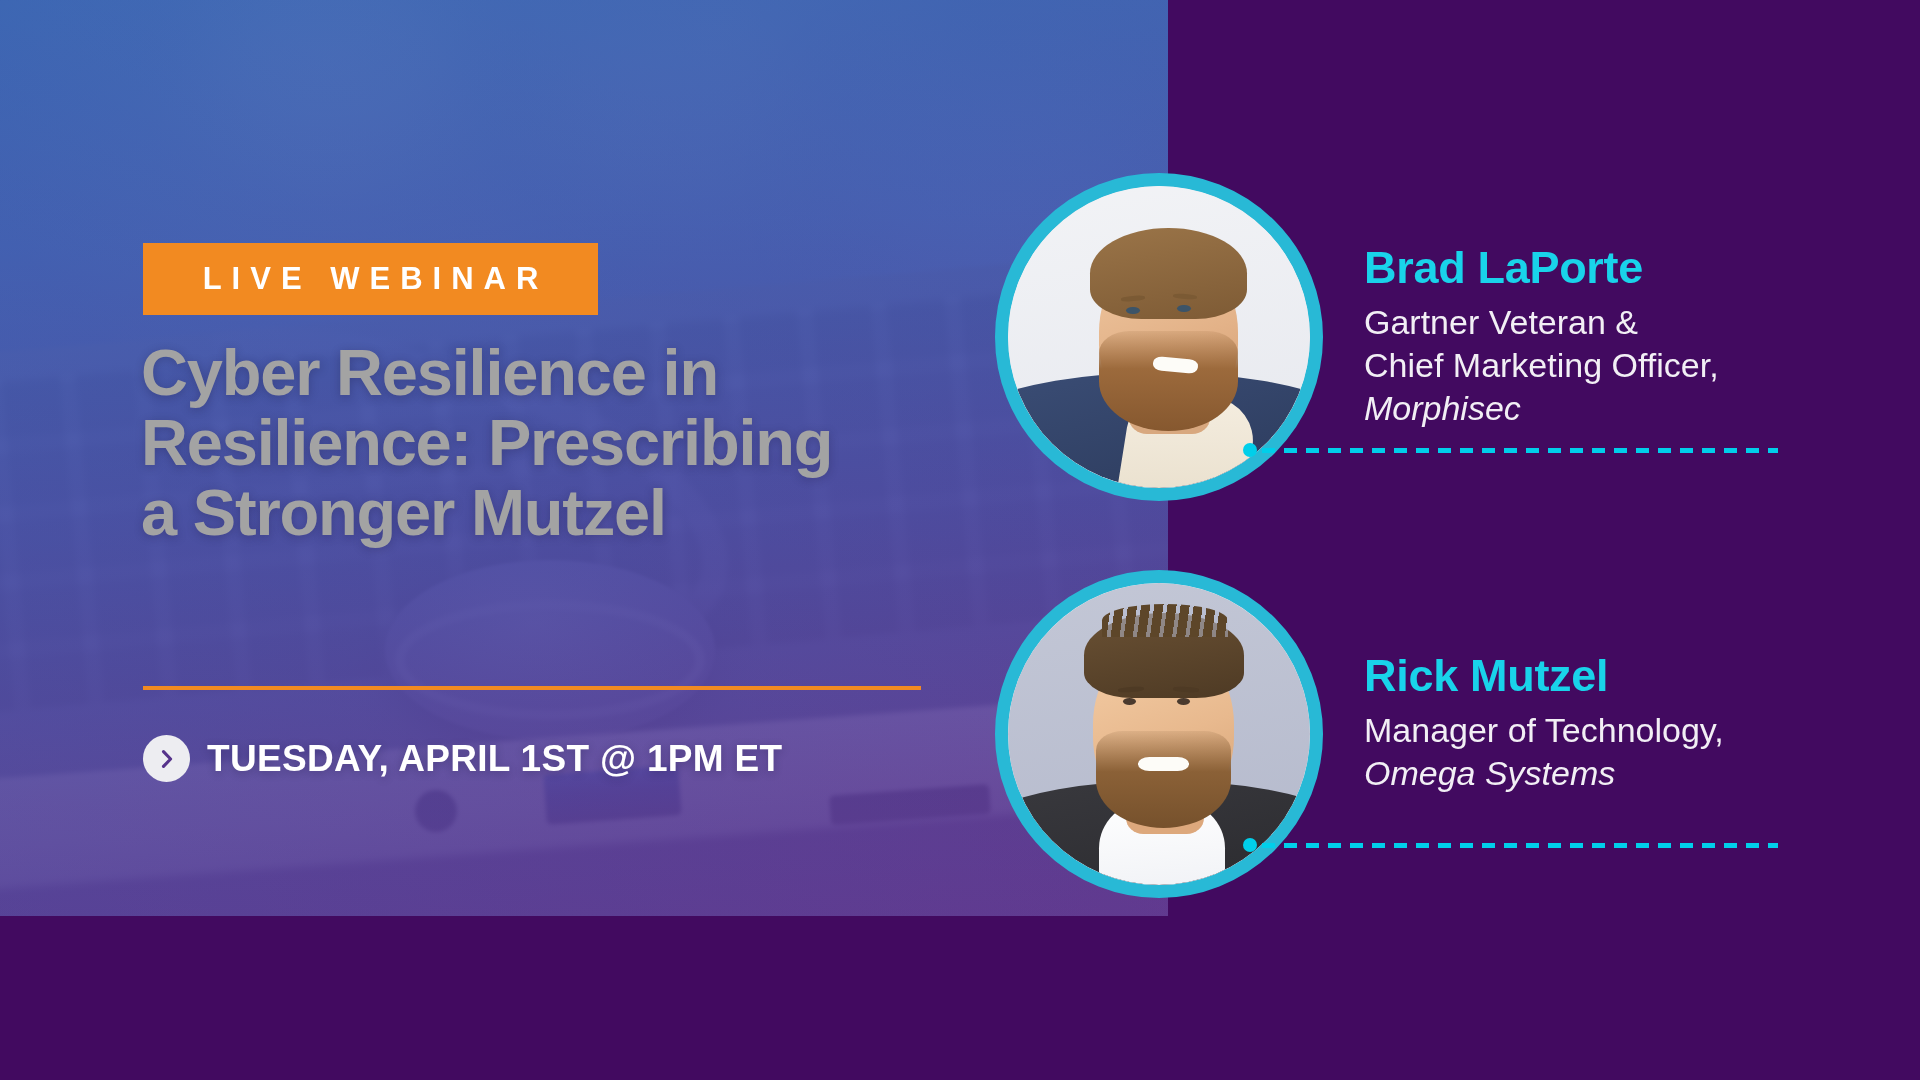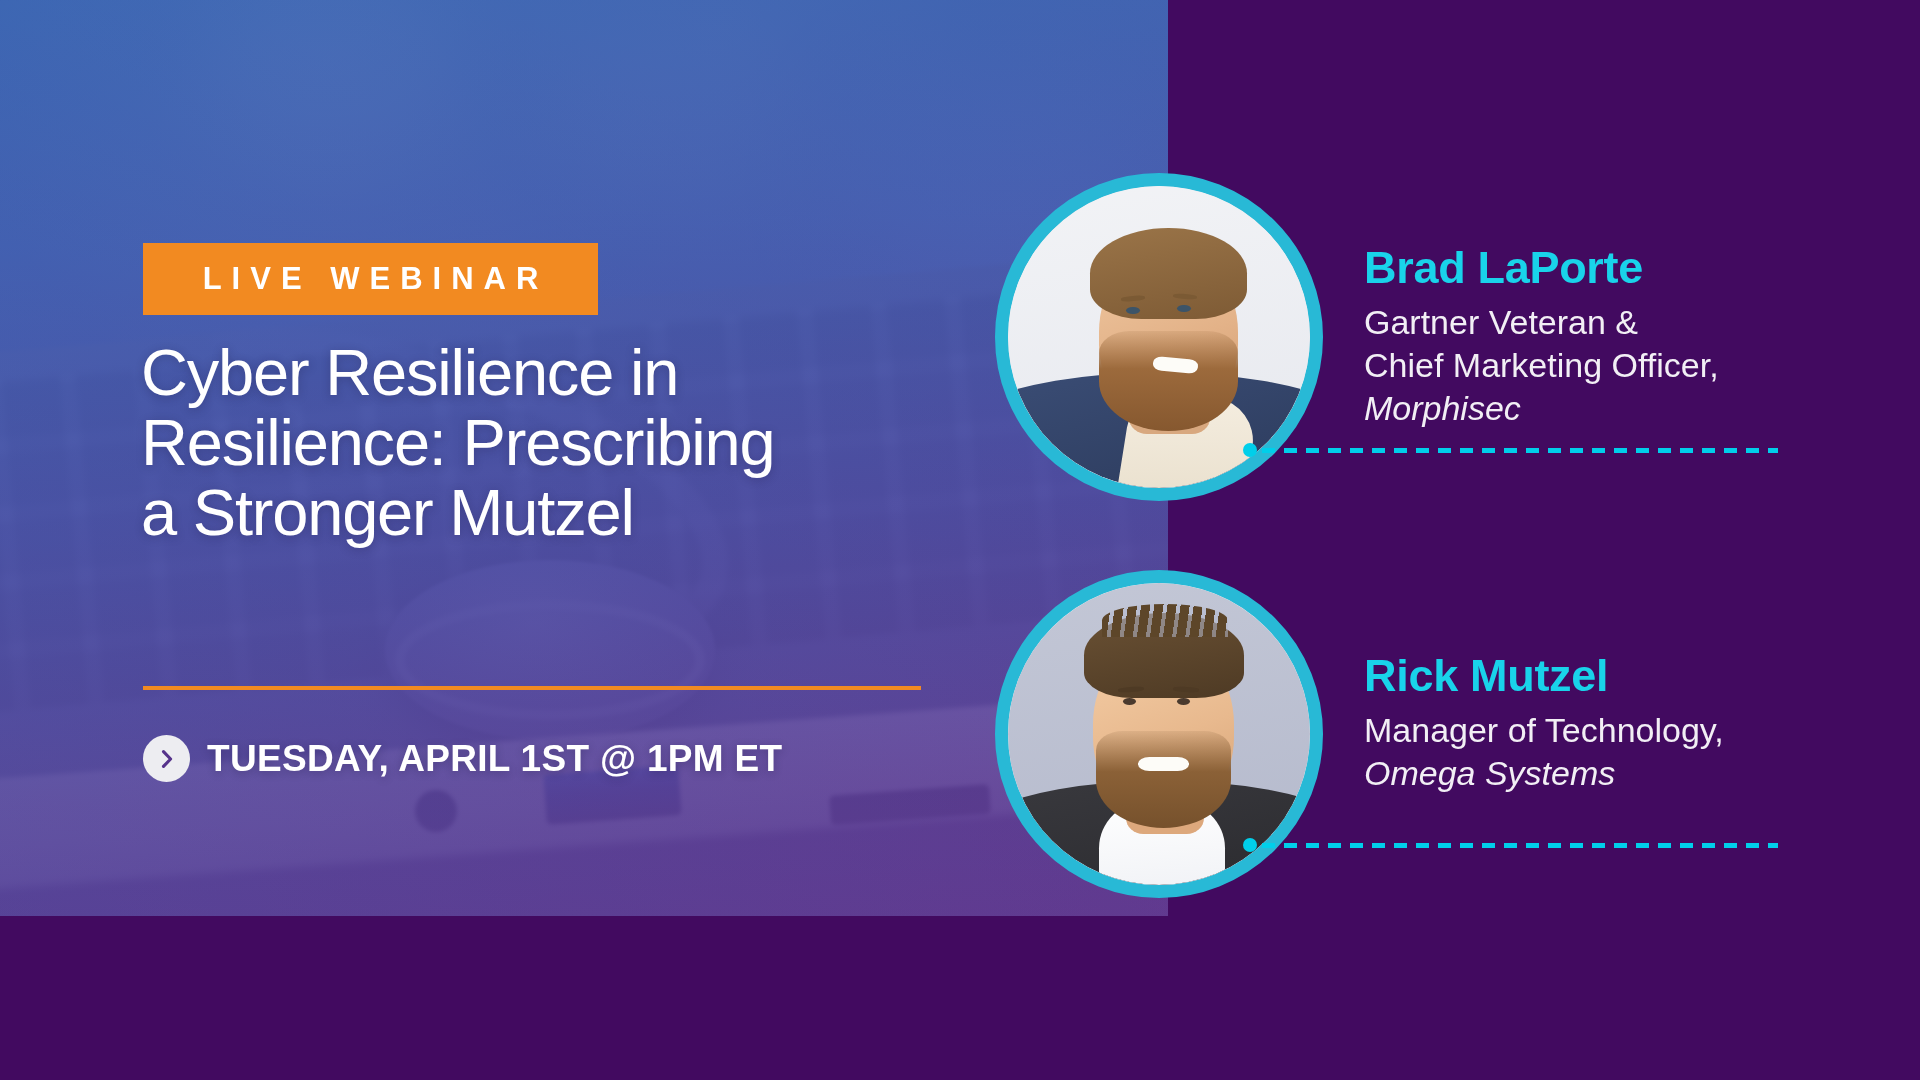--- a/index.html
+++ b/index.html
@@ -129,22 +129,22 @@
     background:#F28A21;
     display:flex; align-items:center; justify-content:center;
   }
   .badge-text{
     color:#ffffff; font-weight:bold; font-size:31px;
     letter-spacing:10px; text-indent:10px;
   }
 
   .title{
     position:absolute; left:-2px; top:338px; width:840px;
-    color:#ffffff;
-    font-weight:normal;
+    color:#a3a3a3;
+    font-weight:bold;
     font-size:65px;
     line-height:70px;
     letter-spacing:-1.2px;
     text-shadow:0 2px 10px rgba(25,20,60,.28);
   }
   .title .tl{ display:block; white-space:nowrap; }
 
   .divider{
     position:absolute; left:0; top:686px; width:778px; height:4px;
     background:#F28A21;

